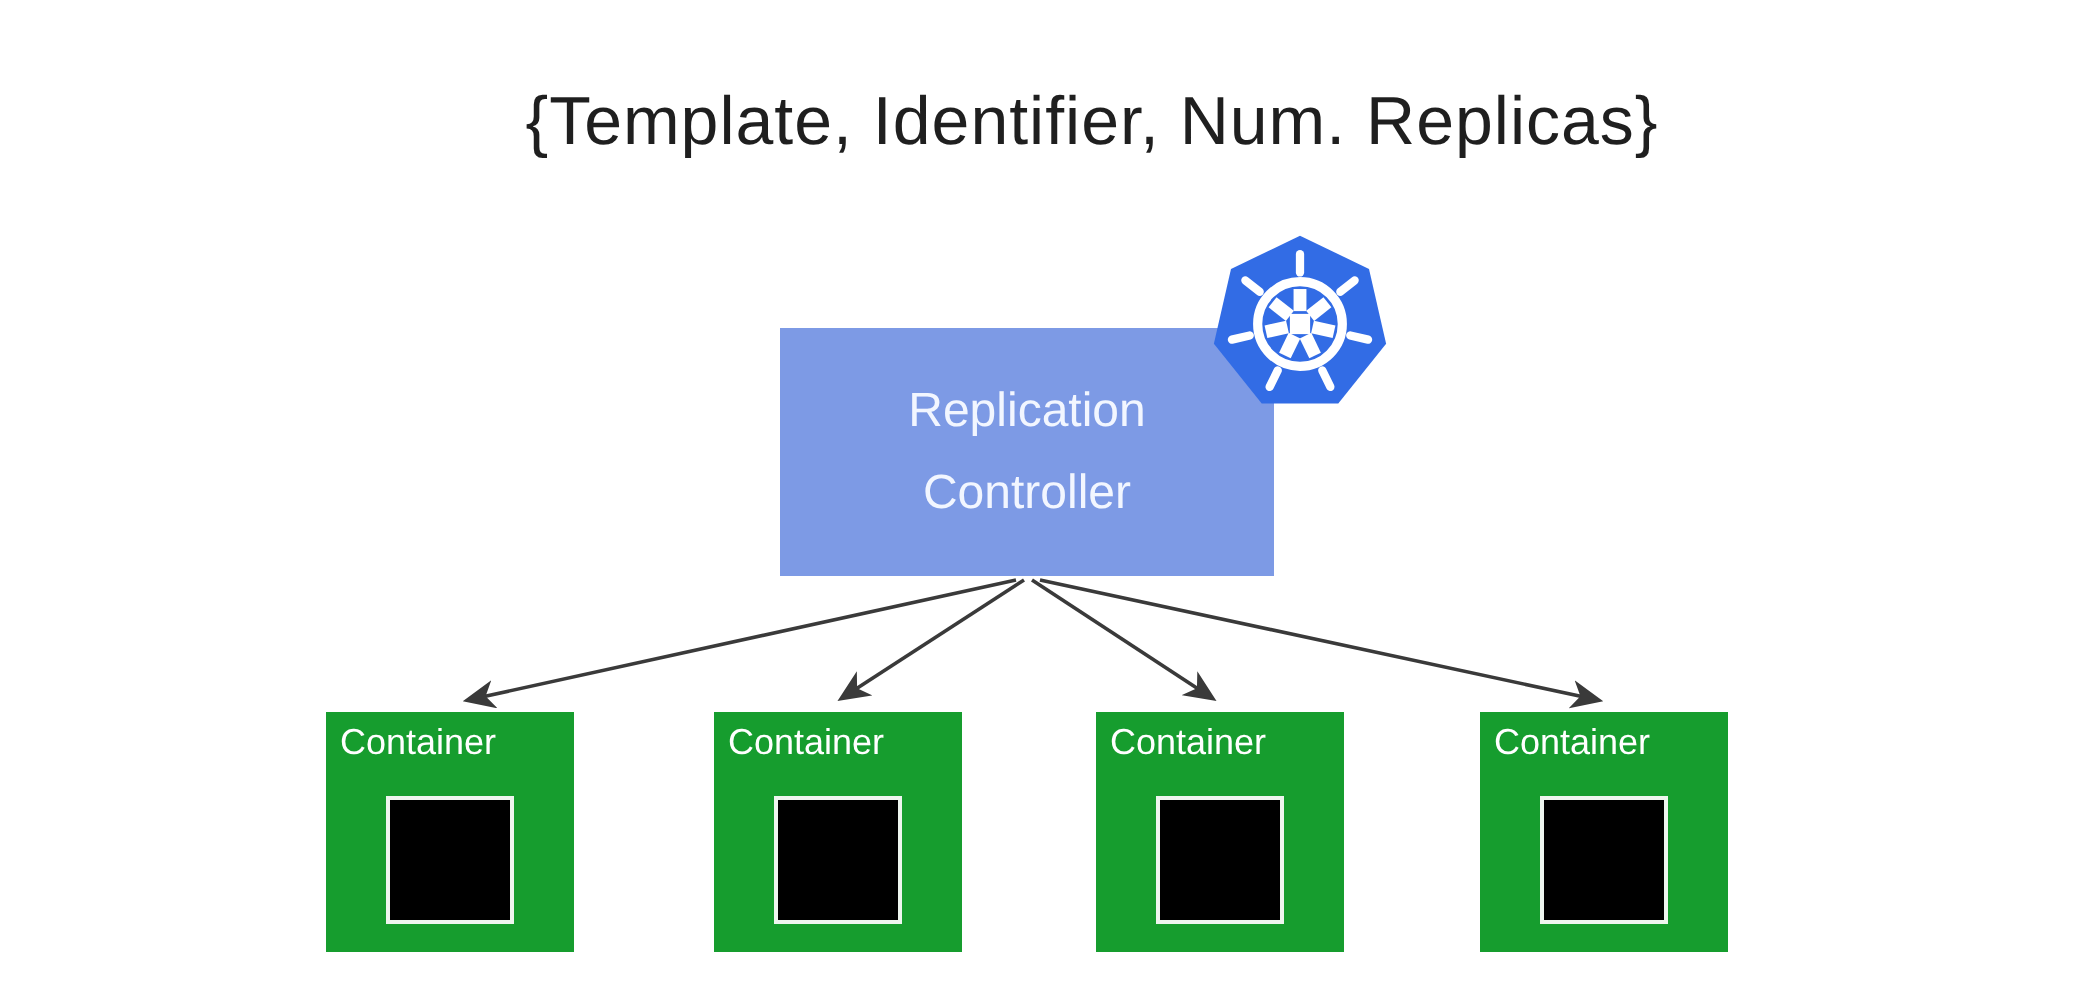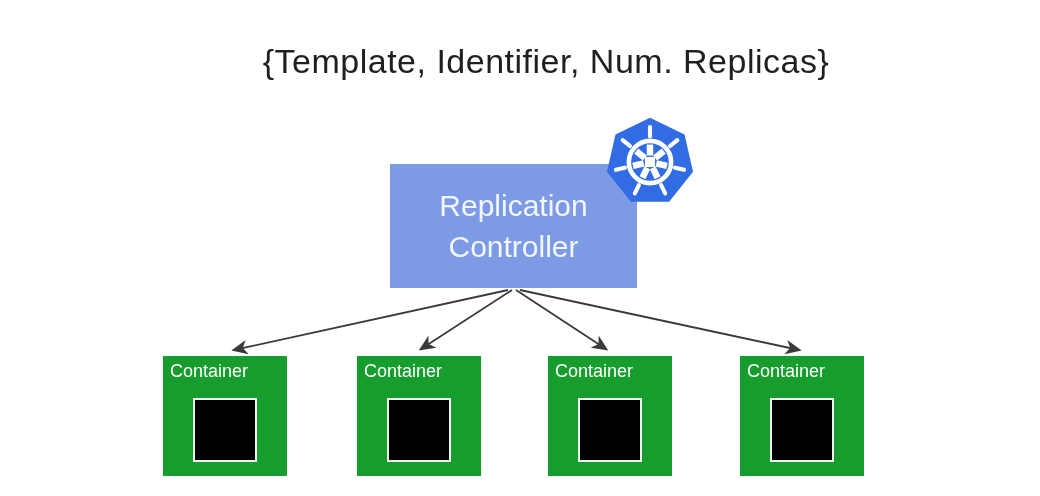--- a/index.html
+++ b/index.html
@@ -42,21 +42,21 @@
     width: 247px;
     height: 124px;
     background: #7d9ae5;
     display: flex;
     align-items: center;
     justify-content: center;
     text-align: center;
   }
   .controller-label {
     color: #f2f6ff;
-    font-size: 30px;
+    font-size: 24px;
     line-height: 41px;
     padding: 0 12px;
   }
   .k8s-logo {
     position: absolute;
     left: 604px;
     top: 116px;
     width: 92px;
     height: 92px;
   }

